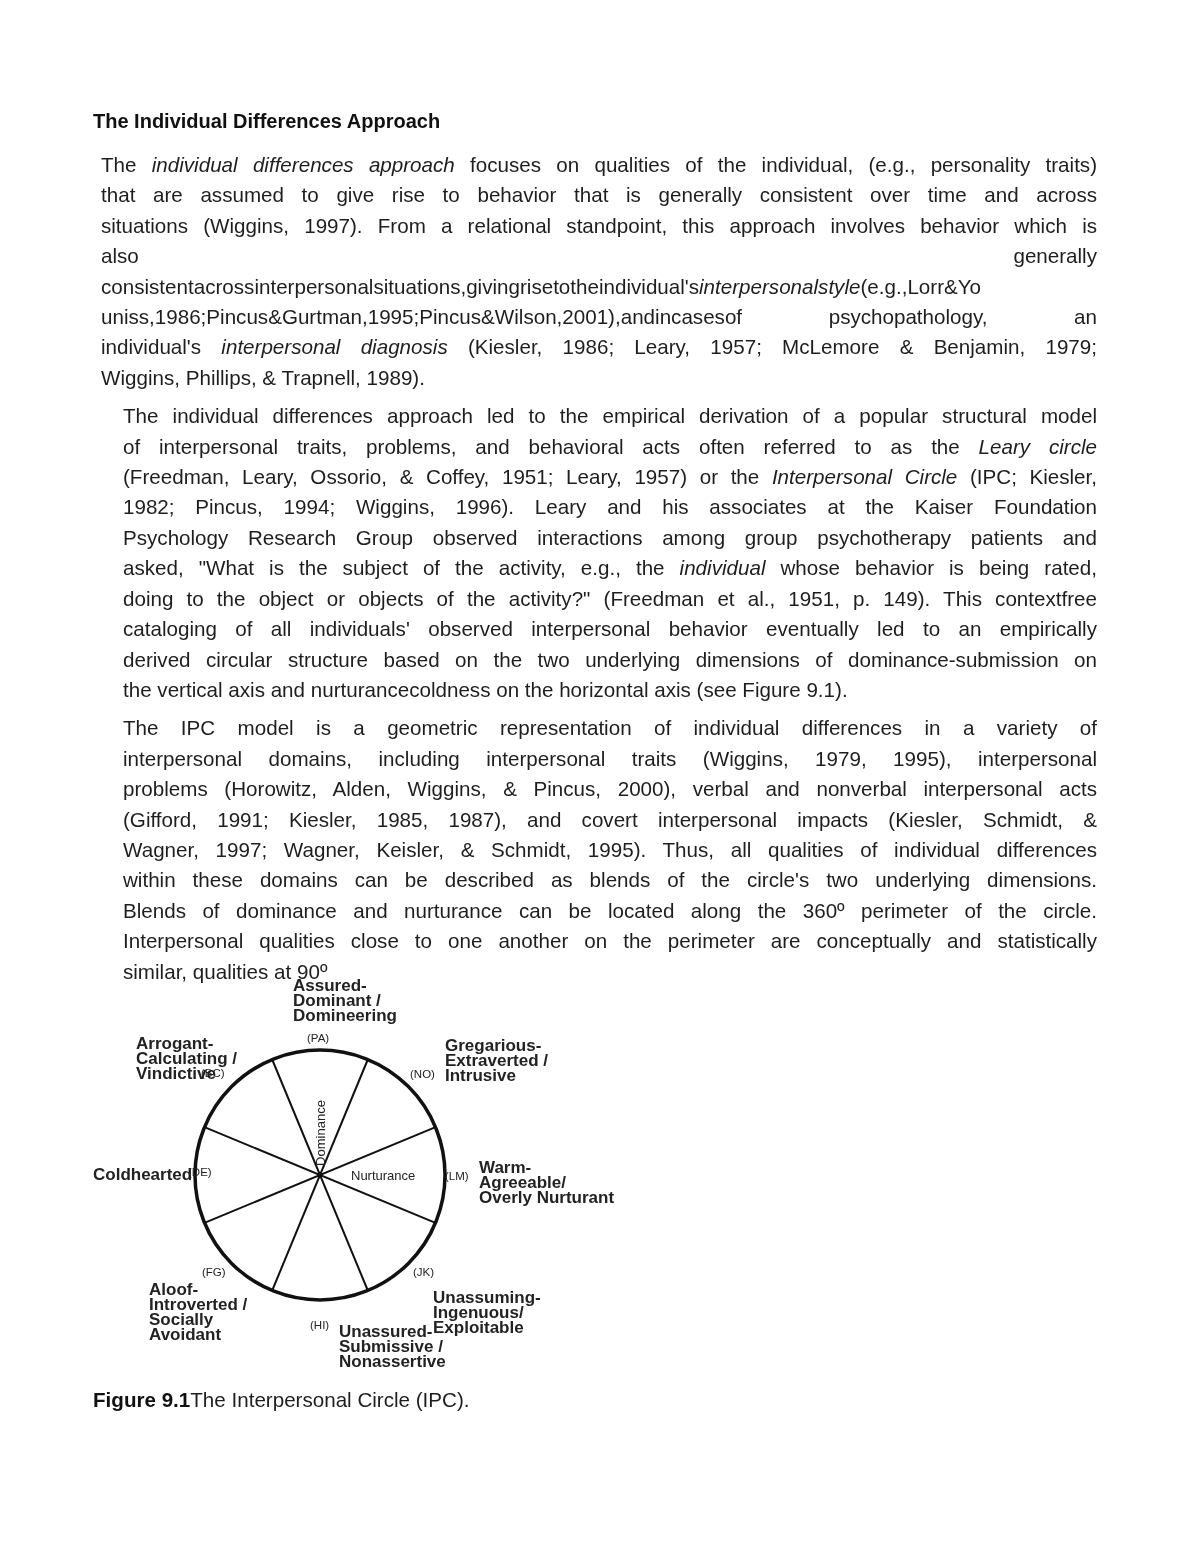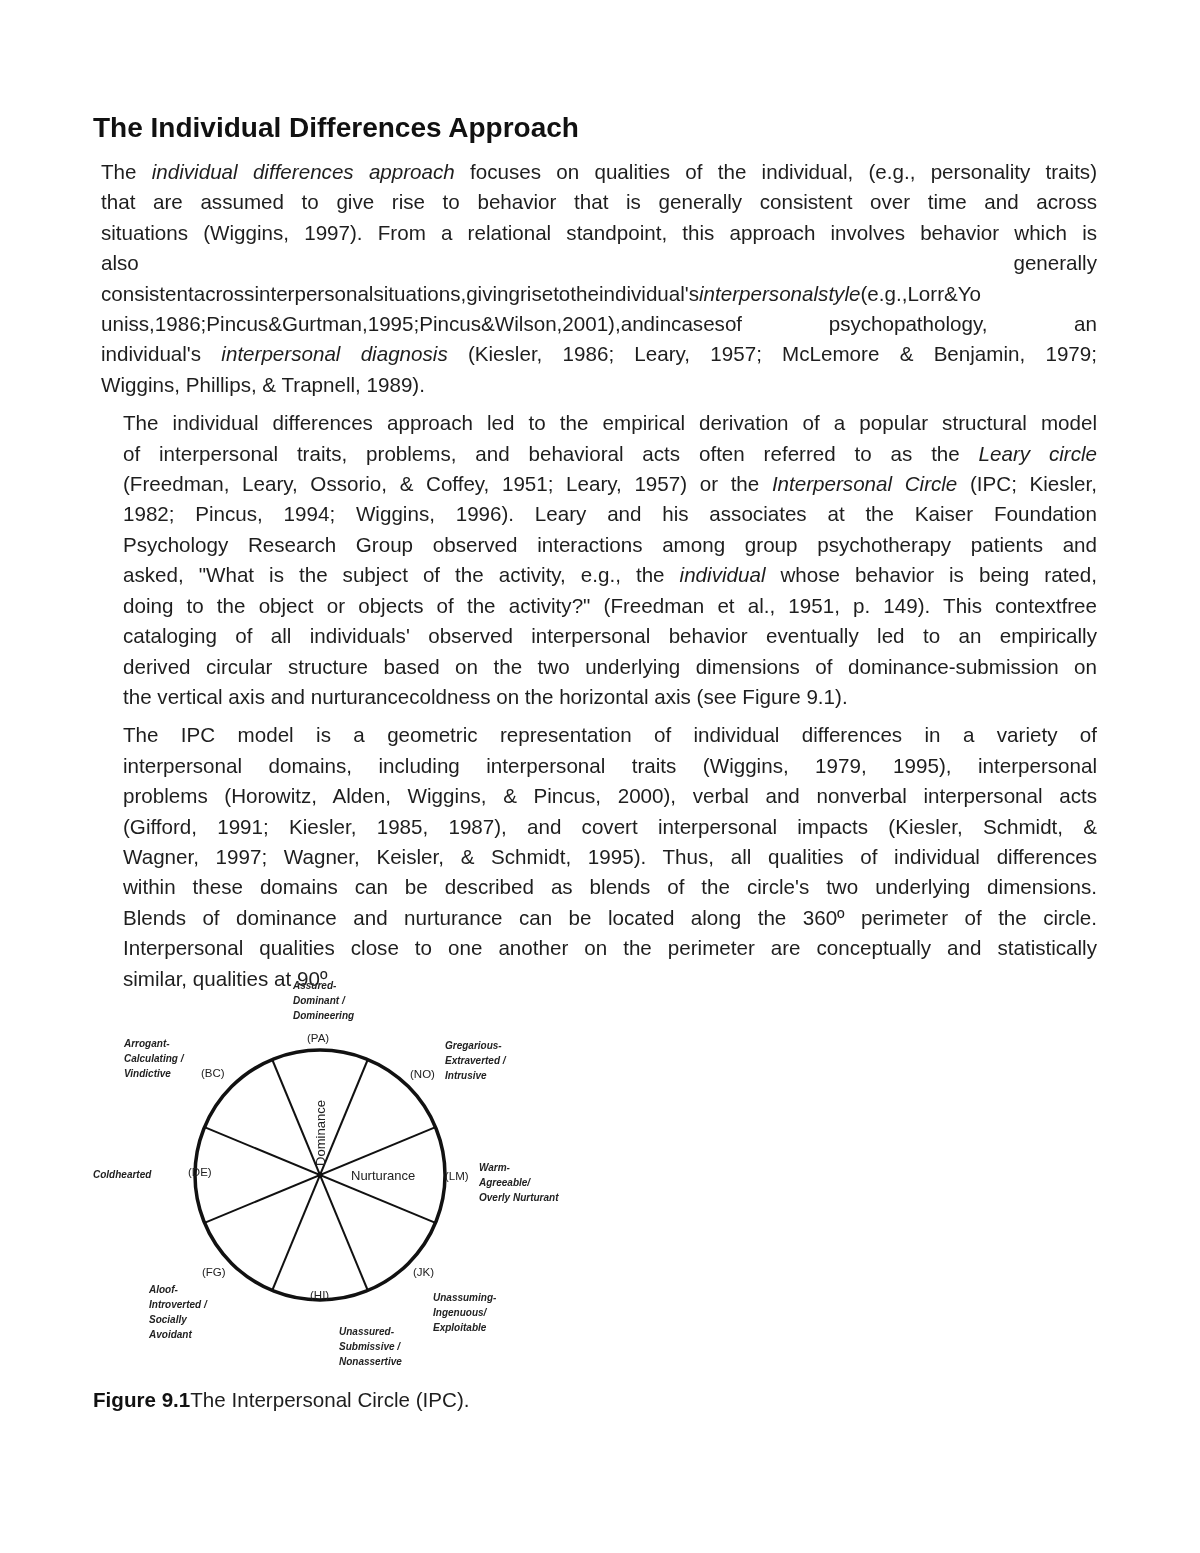--- a/index.html
+++ b/index.html
@@ -1,28 +1,28 @@
 <!DOCTYPE html>
 <html><head>
 <meta charset="utf-8">
 <style>
   html, body { margin: 0; padding: 0; background: #ffffff; }
   body { width: 1200px; height: 1553px; position: relative; overflow: hidden;
          font-family: "Liberation Sans", sans-serif; color: #1e1e1e; }
   .page { position: absolute; left: 93px; top: 106px; width: 1012px; }
-  h1 { font-size: 28px; font-weight: bold; margin: 7px 0 14px 0; line-height: 30px; color: #111; }
+  h1 { font-size: 20px; font-weight: bold; margin: 0 0 14px 0; line-height: 30px; color: #111; }
   p { font-size: 20.6px; line-height: 30.4px; margin: 8px; text-align: justify; }
   p.indent { text-indent: 22px; }
   .line { display: block; text-align: justify; text-align-last: justify; white-space: nowrap; }
   .line.last { text-align-last: left; }
   em { font-style: italic; }
   .figure { position: absolute; left: 93px; top: 970px; width: 520px; height: 405px; }
   .figure svg { position: absolute; left: 0; top: 0; }
-  .lbl { position: absolute; font-family: "Liberation Sans", sans-serif; font-size: 10px;
-         font-weight: bold; line-height: 15px; color: #222; white-space: nowrap; font-style: italic; }
+  .lbl { position: absolute; font-family: "Liberation Sans", sans-serif; font-size: 17px;
+         font-weight: bold; line-height: 15px; color: #222; white-space: nowrap; }
   .code { position: absolute; font-size: 11.5px; color: #222; white-space: nowrap; }
   .caption { position: absolute; left: 93px; top: 1388px; font-size: 20.6px; color: #1e1e1e; }
   .caption b { font-weight: bold; color: #111; margin-top: 41px; }
 </style>
 </head>
 <body>
 
 <div class="page">
   <h1>The Individual Differences Approach</h1>
   <p>
@@ -96,41 +96,41 @@
       <div>Overly Nurturant</div>
   </div>
 
   <div class="code" style="left:320px; top:296px;">(JK)</div>
   <div class="lbl" style="left:340px; top:320px;">
     <div>Unassuming-</div>
       <div>Ingenuous/</div>
       <div>Exploitable</div>
   </div>
 
-  <div class="code" style="left:217px; top:319px;">(HI)</div>
+  <div class="code" style="left:217px; top:349px;">(HI)</div>
   <div class="lbl" style="left:208px; top:354px;margin-left:38px;">
     <div>Unassured-</div>
       <div>Submissive /</div>
       <div>Nonassertive</div>
   </div>
 
   <div class="code" style="left:109px; top:296px;">(FG)</div>
   <div class="lbl" style="left:56px; top:312px;">
     <div>Aloof-</div>
       <div>Introverted /</div>
       <div>Socially</div>
       <div>Avoidant</div>
   </div>
 
   <div class="lbl" style="left:0px; top:197px;">
     <span>Coldhearted</span>
   </div>
   <div class="code" style="left:71px; top:196px;margin-left:24px;">(DE)</div>
 
-  <div class="lbl" style="left:31px; top:66px;">
+  <div class="lbl" style="left:43px; top:66px;">
     <div>Arrogant-</div>
       <div>Calculating /</div>
       <div>Vindictive</div>
   </div>
   <div class="code" style="left:108px; top:97px;">(BC)</div>
 </div>
 
 <div class="caption">
   <b>Figure 9.1</b><span>The Interpersonal Circle (IPC).</span>
 </div>

